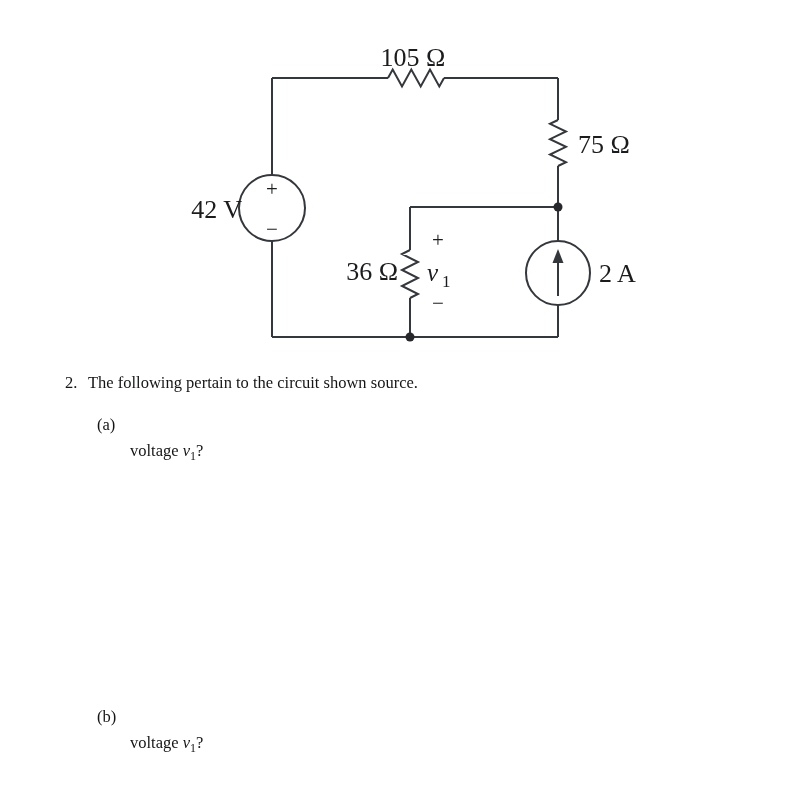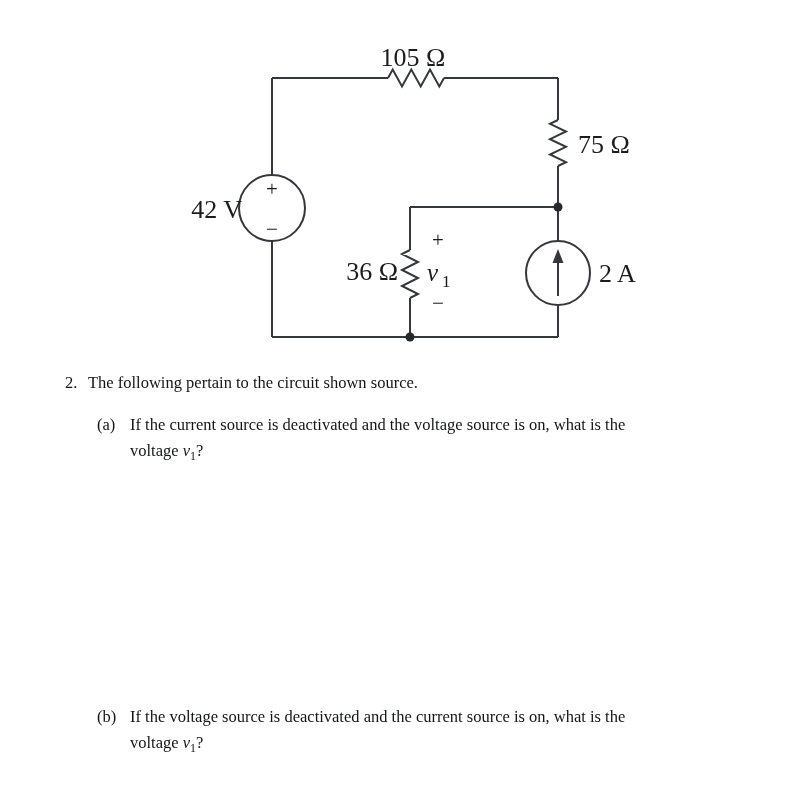--- a/index.html
+++ b/index.html
@@ -87,26 +87,26 @@
   </svg>
 
   <div class="q-intro qline">
     <span class="qnum">2.</span>
     <span>The following pertain to the circuit shown source.</span>
   </div>
 
   <div class="q-part part-a qline">
     <span class="plabel">(a)</span>
     <span class="pbody">
-      <span>If the current source is deactivated and the voltage source is on, what is the</span><br>
+      <br>
       <span>voltage </span><span class="mathvar">v</span><sub class="mathsub">1</sub><span>?</span>
     </span>
   </div>
 
   <div class="q-part part-b qline">
     <span class="plabel">(b)</span>
     <span class="pbody">
-      <span>If the voltage source is deactivated and the current source is on, what is the</span><br>
+      <br>
       <span>voltage </span><span class="mathvar">v</span><sub class="mathsub">1</sub><span>?</span>
     </span>
   </div>
 
 </div>
 
 </body></html>

